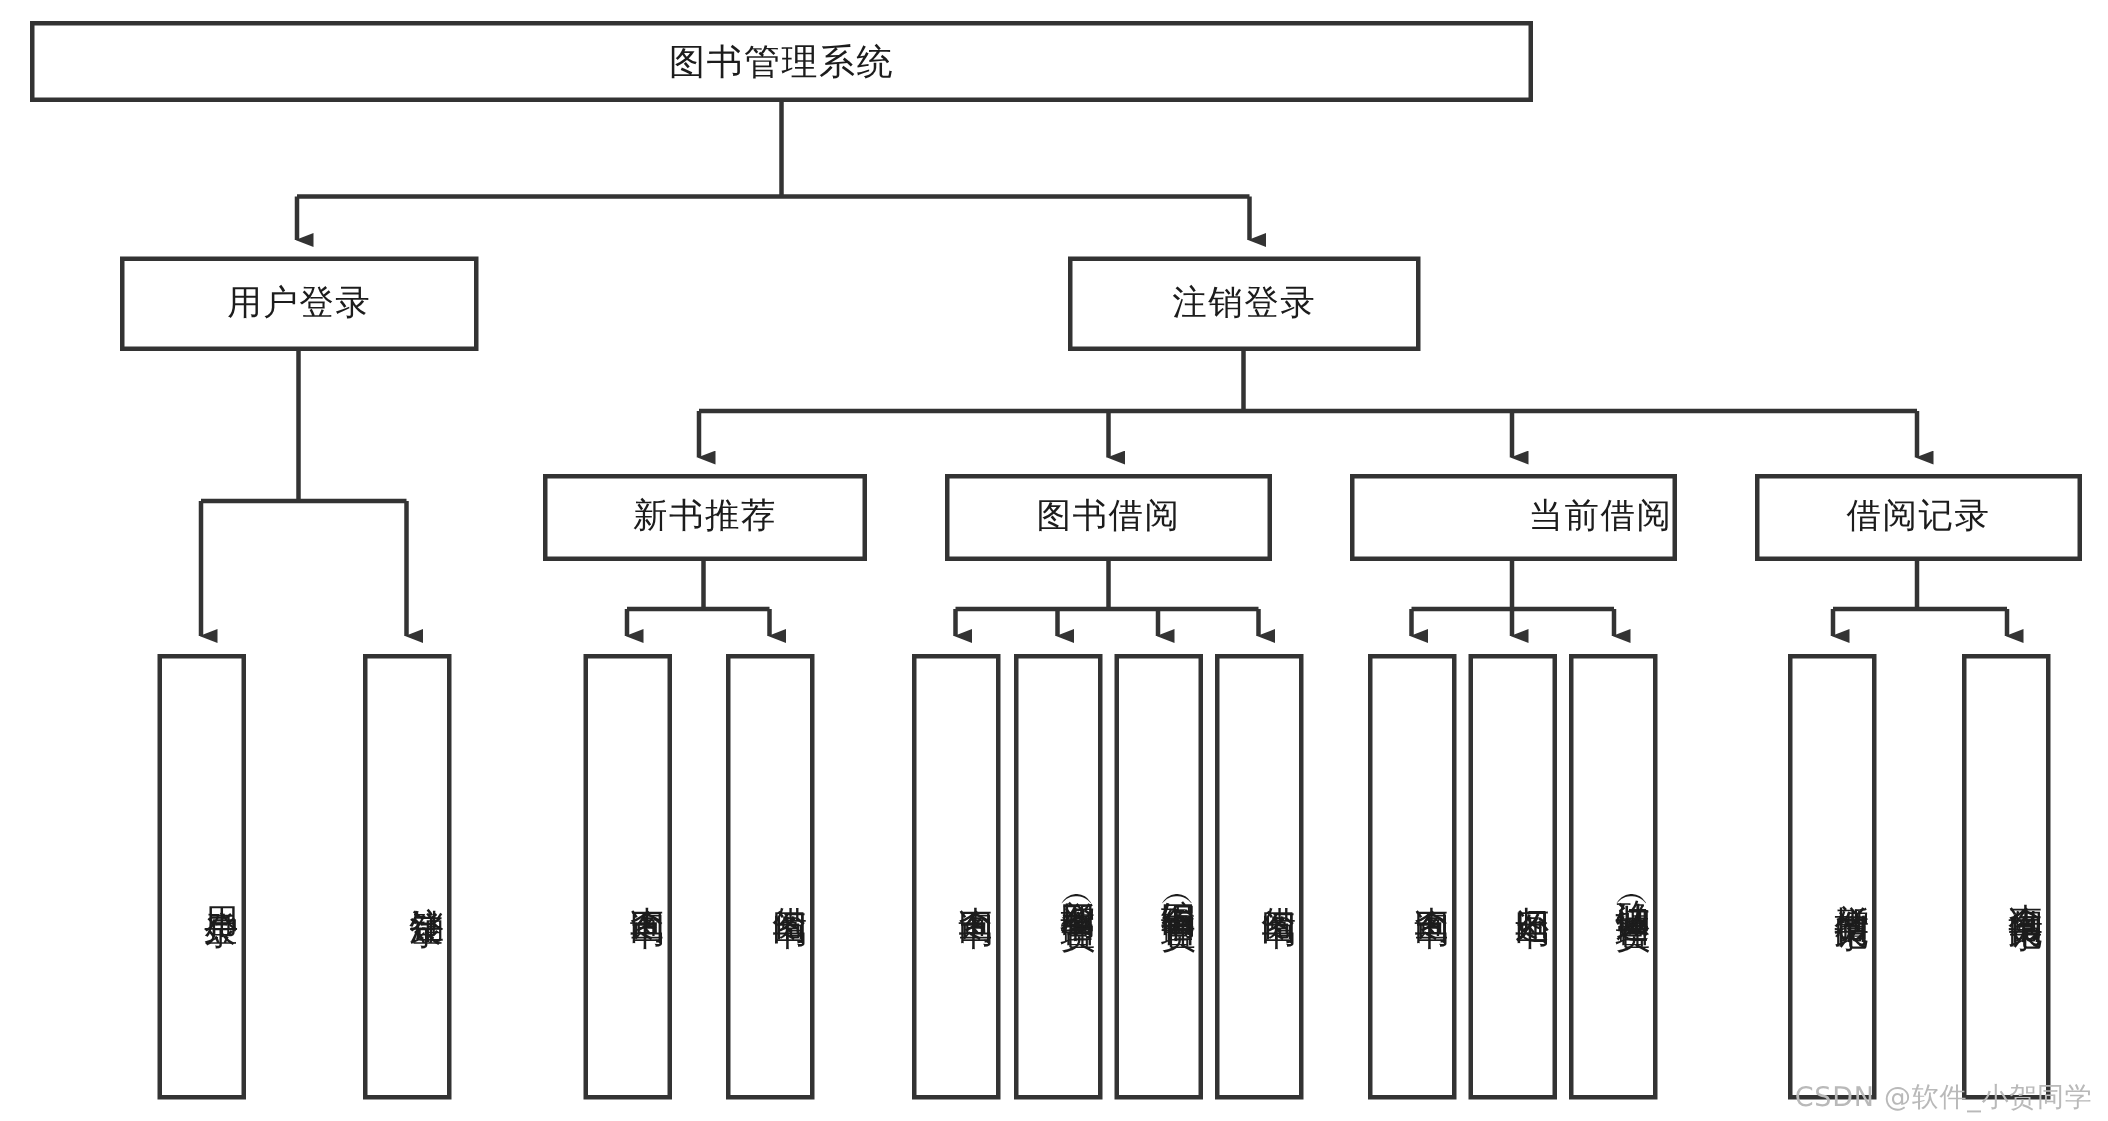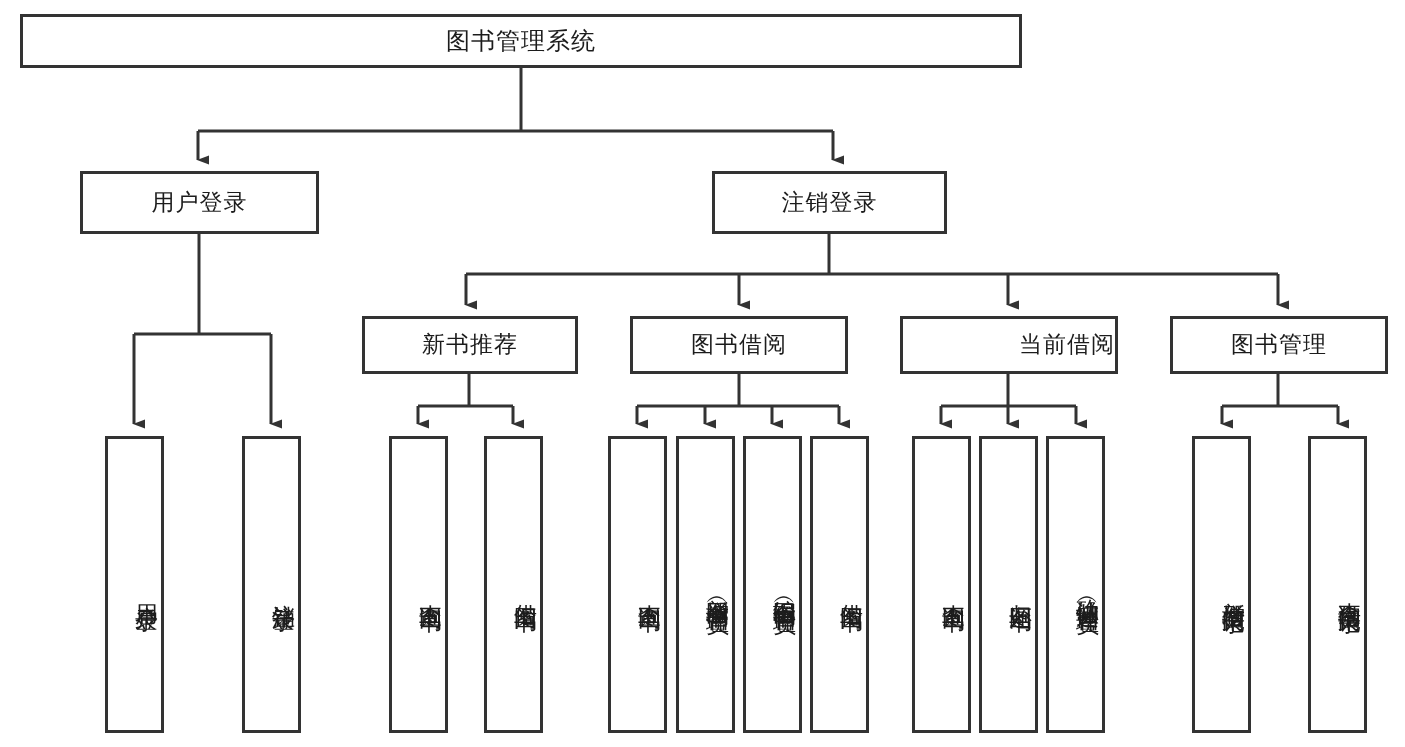--- a/index.html
+++ b/index.html
@@ -137,21 +137,21 @@
 
   <div class="node h" style="left:630px;top:316px;width:218px;height:58px;align-items:center;">
     <span>图书借阅</span>
   </div>
 
   <div class="node h" style="left:900px;top:316px;width:218px;height:58px;justify-content:flex-end;">
     <span>当前借阅</span>
   </div>
 
   <div class="node h" style="left:1170px;top:316px;width:218px;height:58px;">
-    <span>图书管理</span>
+    <span>借阅记录</span>
   </div>
 
   <div class="node v" style="left:105px;top:436px;width:59px;height:297px;">
     <span class="vtext">用户登录</span>
   </div>
 
   <div class="node v" style="left:242px;top:436px;width:59px;height:297px;">
     <span class="vtext">注销登录</span>
   </div>
 
@@ -192,14 +192,15 @@
   </div>
 
   <div class="node v" style="left:1192px;top:436px;width:59px;height:297px;">
     <span class="vtext">新增借阅记录</span>
   </div>
 
   <div class="node v" style="left:1308px;top:436px;width:59px;height:297px;">
     <span class="vtext">查询借阅记录</span>
   </div>
 
+  <div class="watermark">CSDN @软件_小贺同学</div>
 
 </div>
 
 </body></html>

